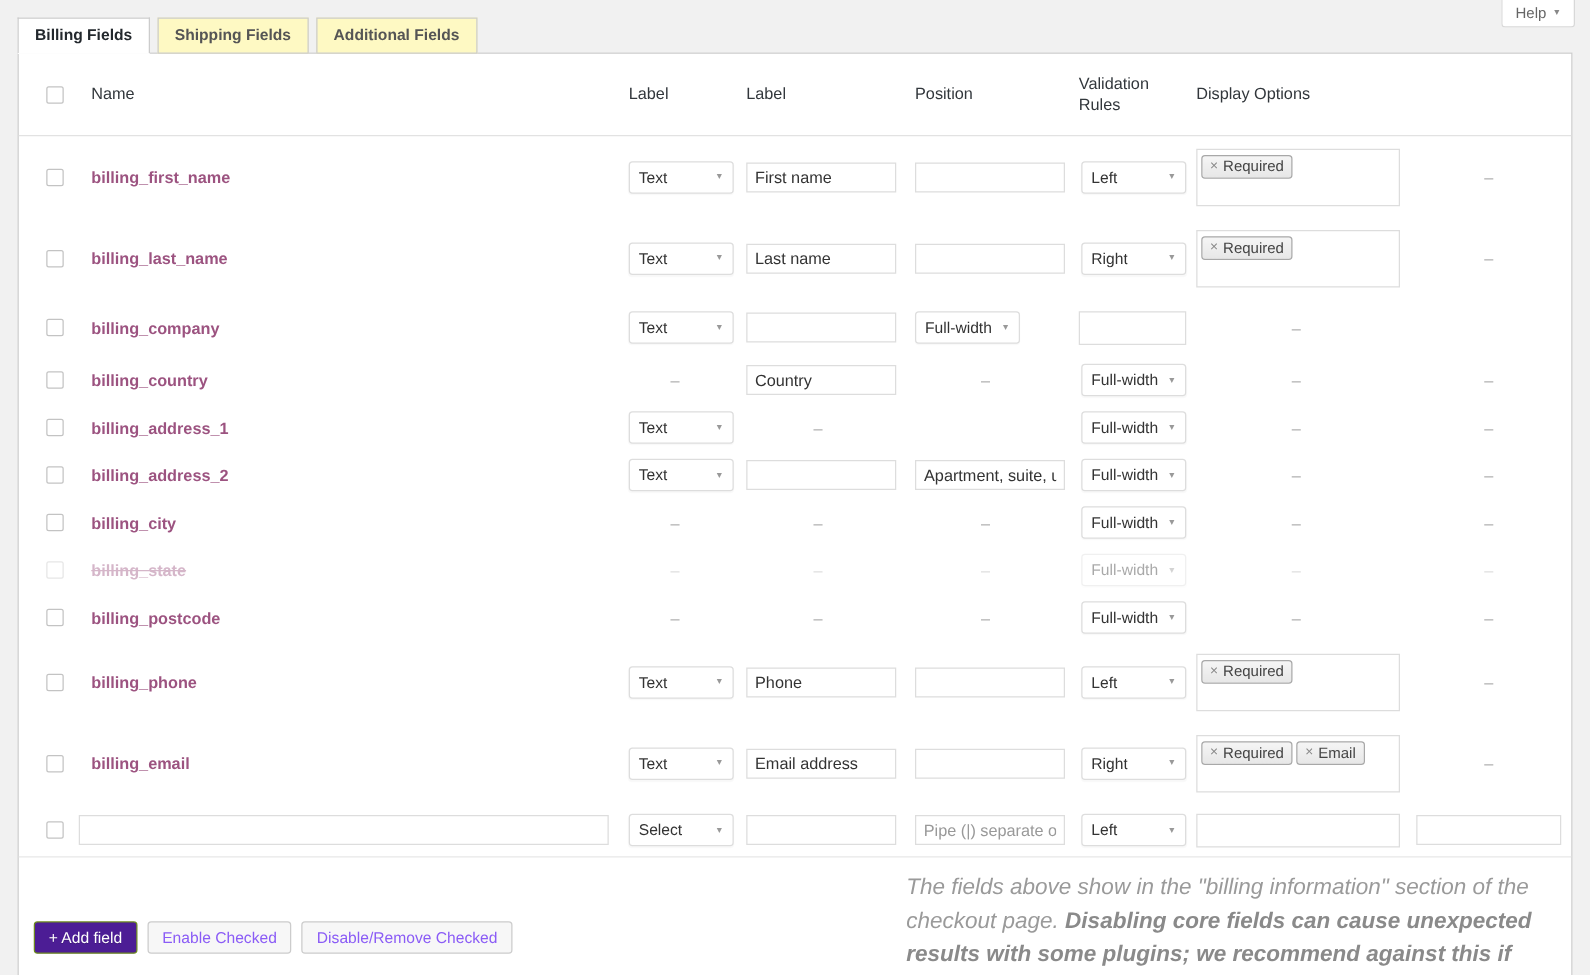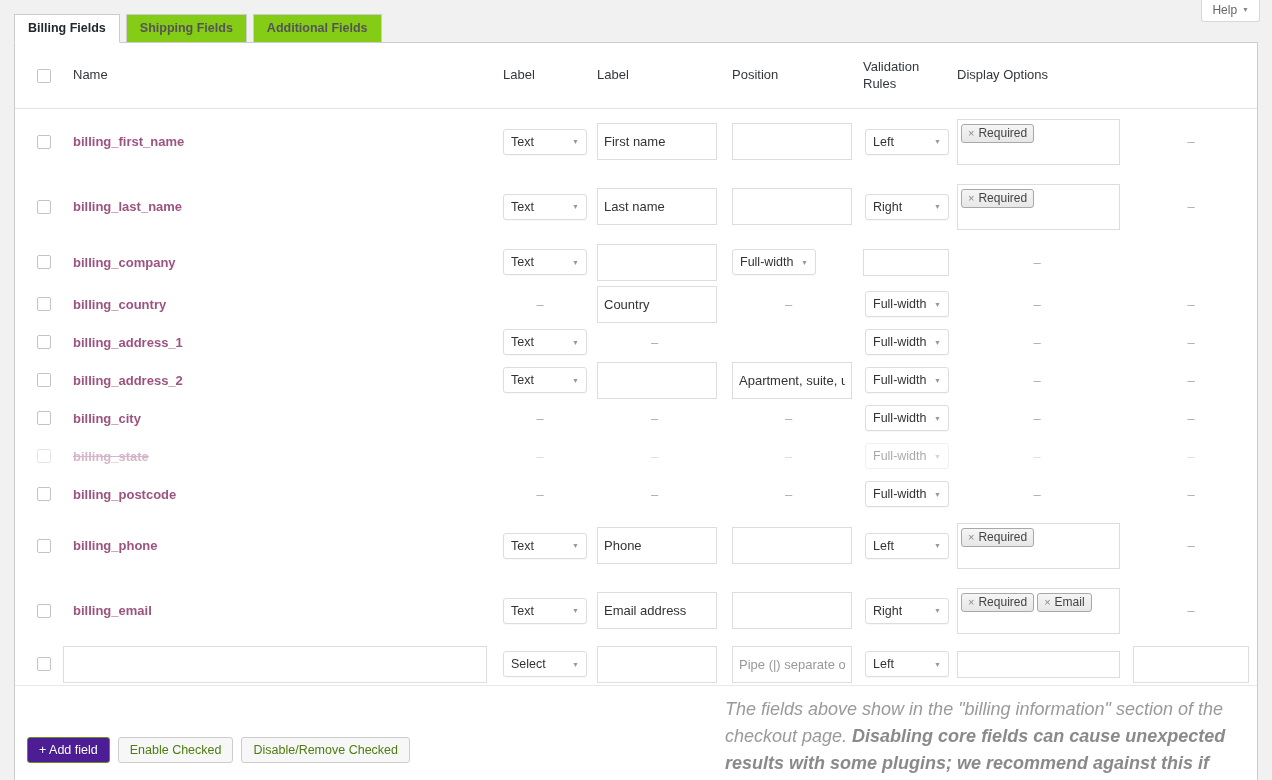--- a/index.html
+++ b/index.html
@@ -4,60 +4,60 @@
 <style>
   *{box-sizing:border-box;margin:0;padding:0}
   html,body{width:1272px;height:780px;background:#f1f1f1;font-family:"Liberation Sans",sans-serif;font-size:13px;color:#444;overflow:hidden;position:relative}
 
   
   .help-tab{position:absolute;top:0;right:12px;background:#fff;border:1px solid #d8d8d8;border-top:none;border-radius:0 0 3px 3px;padding:3px 10px 4px;color:#666;font-size:12px;cursor:pointer}
   .help-caret{font-size:7px;color:#888;margin-left:5px;vertical-align:2px;display:inline-block}
 
   
   .tab-bar{display:flex;gap:6px;align-items:flex-start;margin:14px 0 0 14px;position:relative;z-index:2}
-  .tab{padding:6px 13px 7px;border:1px solid #ccc;background:#84cc16;color:#555;font-weight:bold;font-size:12.5px;cursor:pointer;margin-bottom:-1px}
+  .tab{padding:6px 13px 7px;border:1px solid #ccc;background:#fef9c3;color:#555;font-weight:bold;font-size:12.5px;cursor:pointer;margin-bottom:-1px}
   .tab.active{background:#fff;border-bottom:1px solid #fff;color:#23282d}
 
   
   .panel{margin:0 14px;background:#fff;border:1px solid #ccc;position:relative;z-index:1}
   .grid-row{display:grid;grid-template-columns:36px 434px 94px 135px 133px 94px 176px 1fr;align-items:center;padding-left:8px}
   .thead{height:66px;border-bottom:1px solid #e2e2e2;color:#32373c}
   .cell{display:flex;align-items:center;height:100%}
   .pl4{padding-left:4px}.pl8{padding-left:8px}.pl10{padding-left:10px}.pl14{padding-left:14px}
   .cc{justify-content:center}
   .th{font-size:13px;line-height:1.25;padding-right:10px}
   .th-wrap{max-width:128px}
 
   .h-tall{height:65px}.h-med{height:46px}.h-norm{height:38px}.h-last{height:42px}
   .row.disabled{opacity:.42}
   .row.disabled .fname{text-decoration:line-through}
 
   .cb{width:14px;height:14px;appearance:none;-webkit-appearance:none;border:1px solid #c3c3c3;border-radius:2px;background:#fff;cursor:pointer;flex:0 0 auto}
   .fname{color:#9c5380;font-weight:bold;cursor:pointer;white-space:nowrap}
   .dash{color:#aaa}
 
-  .txt{height:37px;border:1px solid #ddd;padding:0 6px;font-family:"Liberation Sans",sans-serif;font-size:13px;color:#333;width:120px;background:#fff;outline:none;overflow:hidden}
+  .txt{height:24px;border:1px solid #ddd;padding:0 6px;font-family:"Liberation Sans",sans-serif;font-size:13px;color:#333;width:120px;background:#fff;outline:none;overflow:hidden}
   .txt::placeholder{color:#999}
   .name-input{width:424px}
   .display-input{width:116px}
 
   .sel{width:84px;height:26px;border:1px solid #ddd;border-radius:3px;background:#fff;display:flex;align-items:center;justify-content:space-between;padding:0 7px;cursor:pointer;color:#333;font-size:12.5px;box-shadow:0 1px 1px rgba(0,0,0,.03)}
   .sel .car{font-size:7px;color:#999;flex:0 0 auto;margin-left:4px}
   .sel .val{white-space:nowrap;overflow:hidden}
 
   .vbox{width:163px;border:1px solid #ddd;background:#fff;padding:3px;display:flex;flex-wrap:wrap;align-content:flex-start;align-items:flex-start}
   .vbox.tall{height:46px}
   .vbox.short{height:27px}
   .chip{display:inline-flex;align-items:center;gap:4px;background:linear-gradient(#f5f5f5,#e7e7e7);border:1px solid #a8a8a8;border-radius:3px;padding:1px 6px 2px;font-size:12px;color:#444;margin:1px 3px 1px 0;white-space:nowrap}
   .chip .x{color:#888;font-size:11px;cursor:pointer}
 
   
   .tfoot{display:flex;align-items:center;border-top:1px solid #e8e8e8;padding:10px 12px;min-height:46px}
   .btn-group{display:flex;gap:8px}
-  .btn{border-radius:3px;padding:5px 11px;font-family:"Liberation Sans",sans-serif;font-size:12.5px;cursor:pointer;border:1px solid #ccc;background:#f7f7f7;color:#4d7c0f}
+  .btn{border-radius:3px;padding:5px 11px;font-family:"Liberation Sans",sans-serif;font-size:12.5px;cursor:pointer;border:1px solid #ccc;background:#f7f7f7;color:#8b5cf6}
   .btn.primary{background:#4c1d95;border-color:#6d8a20;color:#fff;text-shadow:0 1px 0 rgba(0,0,0,.18)}
   .note{margin-left:auto;width:520px;font-style:italic;color:#9a9a9a;font-size:18px;line-height:1.5;padding-right:2px}
   .note b{color:#8a8a8a}
 
   .save-row{margin:32px 14px 0}
 </style>
 </head>
 <body>
 
 <div class="help-tab">

